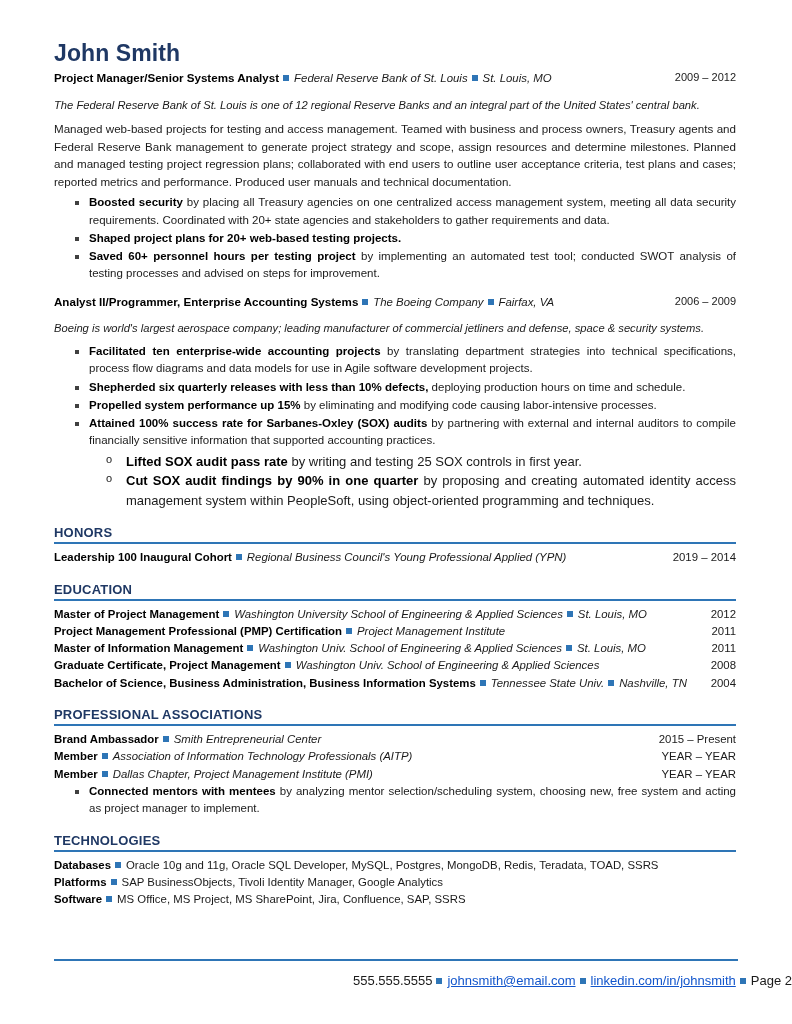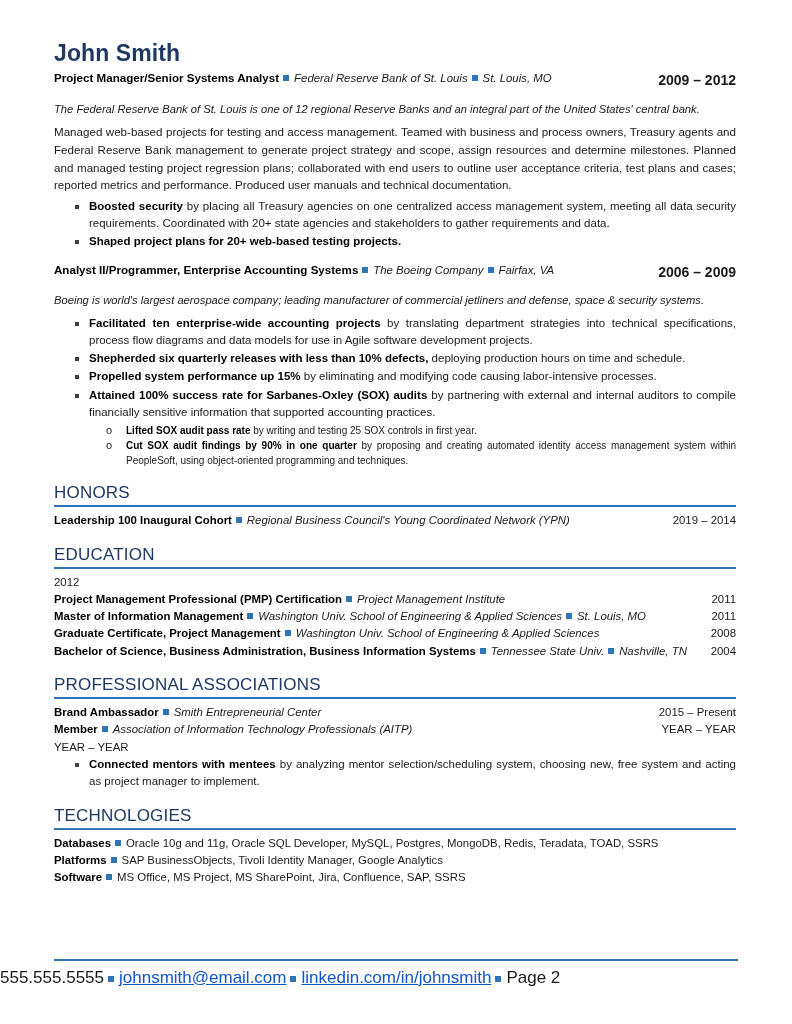--- a/index.html
+++ b/index.html
@@ -39,23 +39,22 @@
     align-items: flex-start;
     justify-content: space-between;
     font-size: 11.4px;
     line-height: 1.45;
   }
   .row .left { flex: 0 1 auto; }
   .row .right {
     flex: 0 0 auto;
     padding-left: 10px;
     white-space: nowrap;
-    font-size: 14px;
-    color: #1a1a1a;
-    font-weight: bold;
+    font-size: 11px;
+    color: #1a1a1a;
   }
 
   .jobtitle {
     font-weight: bold;
     font-size: 11.6px;
     color: #000;
   }
   .ital {
     font-style: italic;
     font-size: 11.4px;
@@ -113,42 +112,42 @@
     background: #404040;
   }
   ul.sub {
     list-style: none;
     margin: 0;
     padding: 0;
   }
   ul.sub > li {
     position: relative;
     padding-left: 72px;
-    font-size: 10px;
+    font-size: 13px;
     line-height: 1.5;
     text-align: justify;
     color: #1a1a1a;
   }
   ul.sub > li::before {
     content: "o";
     position: absolute;
     left: 52px;
     top: -1px;
     font-size: 11px;
     color: #1a1a1a;
   }
   b, .b { font-weight: bold; color: #000; }
 
   
   .section {
     margin-top: 15px;
   }
   .section-title {
-    font-size: 17px;
-    font-weight: normal;
+    font-size: 13px;
+    font-weight: bold;
     color: #1F3864;
     letter-spacing: 0.2px;
     padding-bottom: 2px;
   }
   .section-rule {
     height: 2px;
     background: #2E75B6;
     margin-bottom: 5px;
   }
 
@@ -170,22 +169,22 @@
     right: 54px;
     bottom: 63px;
     height: 2px;
     background: #2E75B6;
   }
   .footer {
     position: absolute;
     left: 0;
     right: 0;
     bottom: 36px;
-    text-align: left;
-    font-size: 17px;
+    text-align: right;
+    font-size: 13px;
     color: #1a1a1a;
   }
   .footer a {
     color: #1155CC;
     text-decoration: underline;
   }
   .footer .sq { vertical-align: 1px; }
 </style>
 </head>
 <body>
@@ -201,20 +200,21 @@
     <div class="right">2009 – 2012</div>
   </div>
 
   <div class="blurb">The Federal Reserve Bank of St. Louis is one of 12 regional Reserve Banks and an integral part of the United States' central bank.</div>
 
   <div class="para">Managed web-based projects for testing and access management. Teamed with business and process owners, Treasury agents and Federal Reserve Bank management to generate project strategy and scope, assign resources and determine milestones. Planned and managed testing project regression plans; collaborated with end users to outline user acceptance criteria, test plans and cases; reported metrics and performance. Produced user manuals and technical documentation.</div>
 
   <ul class="bullets">
     <li><span class="b">Boosted security</span><span> by placing all Treasury agencies on one centralized access management system, meeting all data security requirements. Coordinated with 20+ state agencies and stakeholders to gather requirements and data.</span></li>
     <li><span class="b">Shaped project plans for 20+ web-based testing projects.</span><span></span></li>
+    <li><span class="b">Saved 60+ personnel hours per testing project</span><span> by implementing an automated test tool; conducted SWOT analysis of testing processes and advised on steps for improvement.</span></li>
   </ul>
 
   <div class="spacer-sm"></div>
 
   <div class="row">
     <div class="left">
       <span class="jobtitle">Analyst II/Programmer, Enterprise Accounting Systems</span><span class="sq"></span><span class="ital">The Boeing Company</span><span class="sq"></span><span class="ital">Fairfax, VA</span>
     </div>
     <div class="right">2006 – 2009</div>
   </div>
@@ -231,31 +231,34 @@
   <ul class="sub">
     <li><span class="b">Lifted SOX audit pass rate</span><span> by writing and testing 25 SOX controls in first year.</span></li>
     <li><span class="b">Cut SOX audit findings by 90% in one quarter</span><span> by proposing and creating automated identity access management system within PeopleSoft, using object-oriented programming and techniques.</span></li>
   </ul>
 
   <div class="section">
     <div class="section-title">HONORS</div>
     <div class="section-rule"></div>
     <div class="edu-line">
       <div class="left">
-        <span class="b">Leadership 100 Inaugural Cohort</span><span class="sq"></span><span class="ital">Regional Business Council's Young Coordinated Network (YPN)</span>
+        <span class="b">Leadership 100 Inaugural Cohort</span><span class="sq"></span><span class="ital">Regional Business Council's Young Professional Applied (YPN)</span>
       </div>
       <div class="right">2019 – 2014</div>
     </div>
   </div>
 
   <div class="section">
     <div class="section-title">EDUCATION</div>
     <div class="section-rule"></div>
 
     <div class="edu-line">
+      <div class="left">
+        <span class="b">Master of Project Management</span><span class="sq"></span><span class="ital">Washington University School of Engineering &amp; Applied Sciences</span><span class="sq"></span><span class="ital">St. Louis, MO</span>
+      </div>
       <div class="right">2012</div>
     </div>
 
     <div class="edu-line">
       <div class="left">
         <span class="b">Project Management Professional (PMP) Certification</span><span class="sq"></span><span class="ital">Project Management Institute</span>
       </div>
       <div class="right">2011</div>
     </div>
 
@@ -293,20 +296,23 @@
     </div>
 
     <div class="assoc-line">
       <div class="left">
         <span class="b">Member</span><span class="sq"></span><span class="ital">Association of Information Technology Professionals (AITP)</span>
       </div>
       <div class="right">YEAR – YEAR</div>
     </div>
 
     <div class="assoc-line">
+      <div class="left">
+        <span class="b">Member</span><span class="sq"></span><span class="ital">Dallas Chapter, Project Management Institute (PMI)</span>
+      </div>
       <div class="right">YEAR – YEAR</div>
     </div>
 
     <ul class="bullets">
       <li><span class="b">Connected mentors with mentees</span><span> by analyzing mentor selection/scheduling system, choosing new, free system and acting as project manager to implement.</span></li>
     </ul>
   </div>
 
   <div class="section">
     <div class="section-title">TECHNOLOGIES</div>

